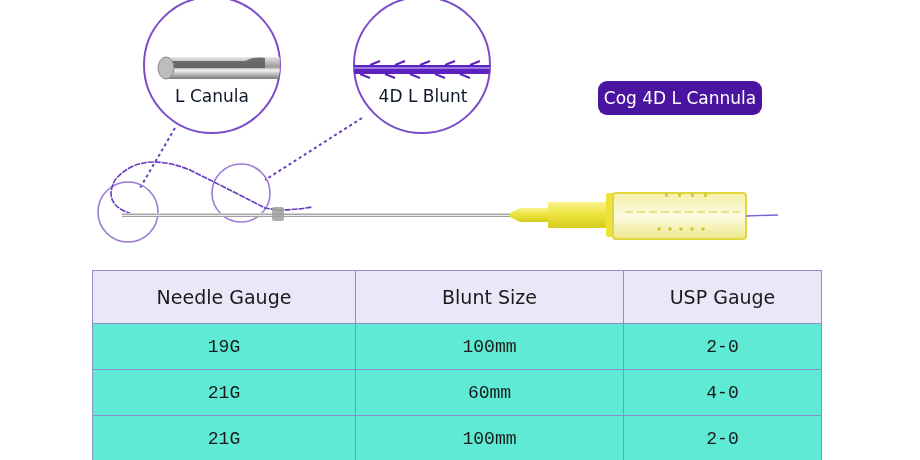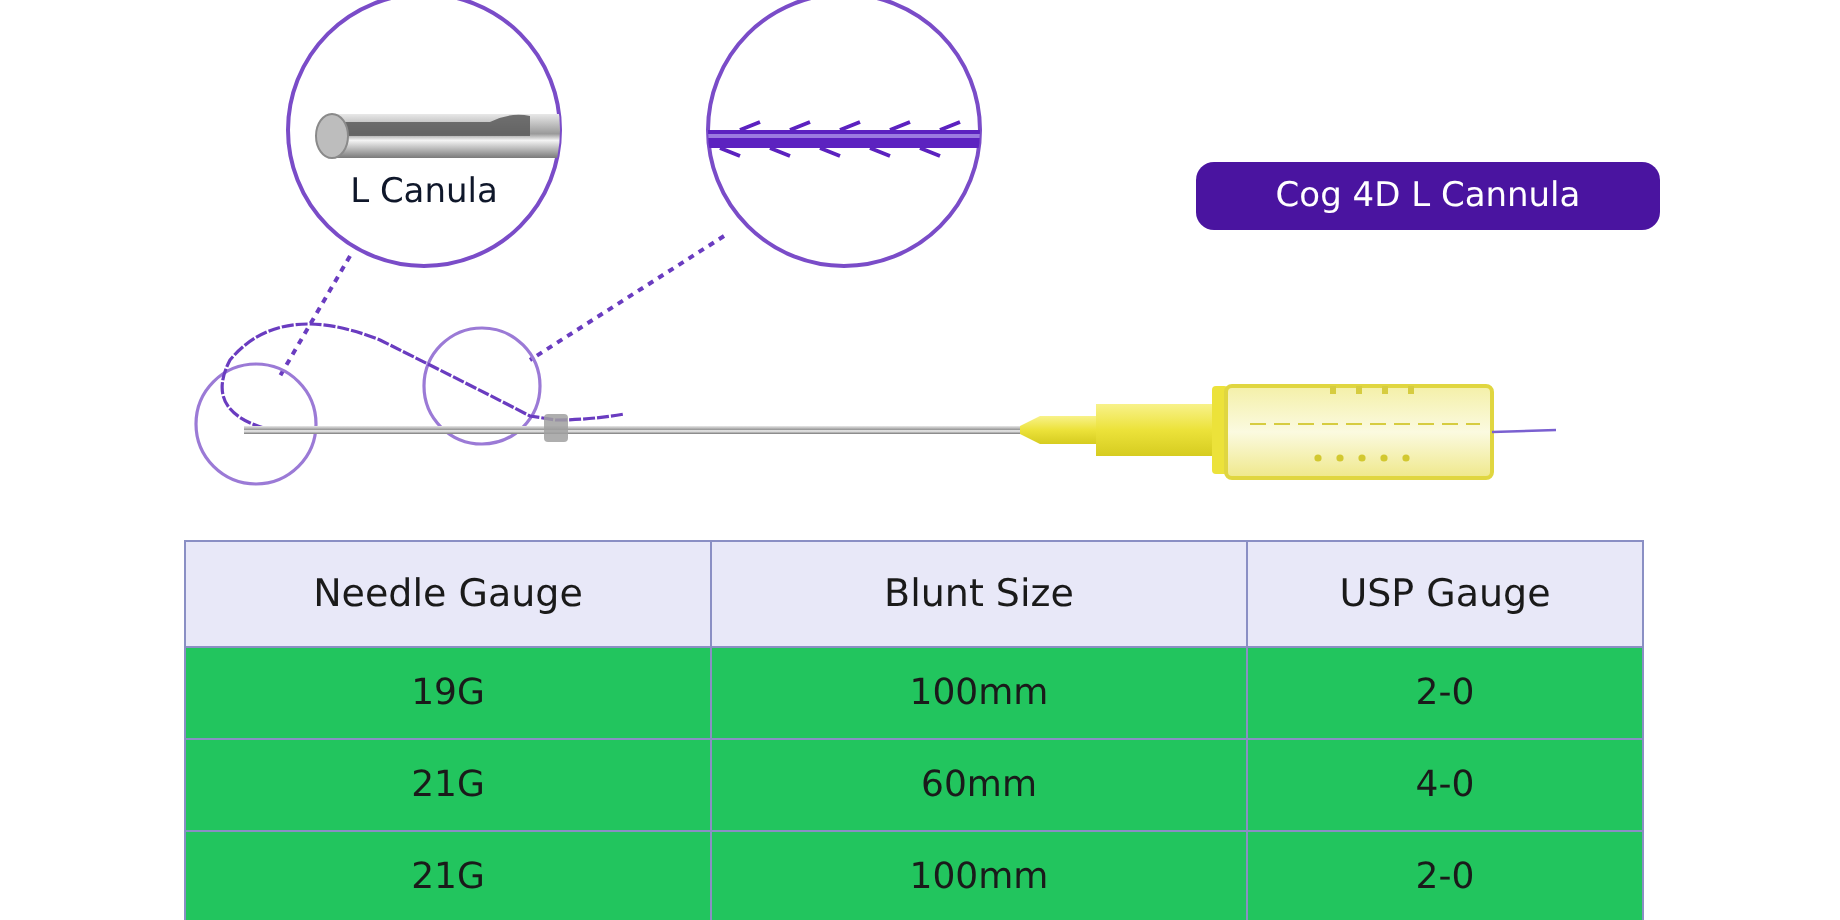--- a/index.html
+++ b/index.html
@@ -1,26 +1,26 @@
 <!DOCTYPE html>
 <html><head>
 <meta charset="utf-8">
 <style>
   html, body { margin:0; padding:0; }
   body { width:920px; height:460px; background:#ffffff; position:relative; overflow:hidden;
          font-family:"DejaVu Sans", sans-serif; }
   .stage { position:absolute; left:0; top:0; width:920px; height:460px; }
   .illus { position:absolute; left:0; top:0; width:920px; height:265px; }
   .mag-label { position:absolute; color:#0f172a; font-size:17px; font-weight:500; text-align:center; }
-  .badge { position:absolute; left:598px; top:81px; width:232px; height:34px; border-radius:9px;
+  .badge { position:absolute; left:598px; top:81px; width:164px; height:34px; border-radius:9px;
            background:#4a14a0; color:#ffffff; font-size:17px; display:flex; align-items:center; justify-content:center; }
   table.spec { position:absolute; left:92px; top:270px; width:730px; border-collapse:collapse; }
   table.spec th, table.spec td { border:1.5px solid #8a8fc4; text-align:center; color:#1a1a1a; font-weight:normal; }
   table.spec th { background:#e8e8f8; height:50px; font-size:19px;margin-left:42px; }
-  table.spec td { height:43px; font-size:18px; background:#22c55e; }
+  table.spec td { height:43px; font-size:18px; background:#5eead4;font-family:Liberation Mono, monospace; }
   table.spec th.c1, table.spec td.c1 { width:260px; }
   table.spec th.c2, table.spec td.c2 { width:265px; }
 </style>
 </head>
 <body>
 
 <div class="stage">
 
   <svg class="illus" viewBox="0 0 920 265" width="920" height="265">
     <defs>
@@ -93,20 +93,21 @@
     <g fill="#d6cc40">
       <rect x="665" y="193" width="3" height="4"></rect>
         <rect x="678" y="193" width="3" height="4"></rect>
       <rect x="691" y="193" width="3" height="4"></rect>
         <rect x="704" y="193" width="3" height="4"></rect>
     </g>
     <path d="M746 216 L778 215" stroke="#7a60d0" stroke-width="1.3"></path>
   </svg>
 
   <div class="mag-label" style="left:160px; top:86px; width:104px;">L Canula</div>
+  <div class="mag-label" style="left:368px; top:86px; width:110px;">4D L Blunt</div>
 
   <div class="badge">Cog 4D L Cannula</div>
 
   <table class="spec">
     <thead>
       <tr>
         <th class="c1">Needle Gauge</th>
         <th class="c2">Blunt Size</th>
         <th class="c3">USP Gauge</th>
       </tr>

